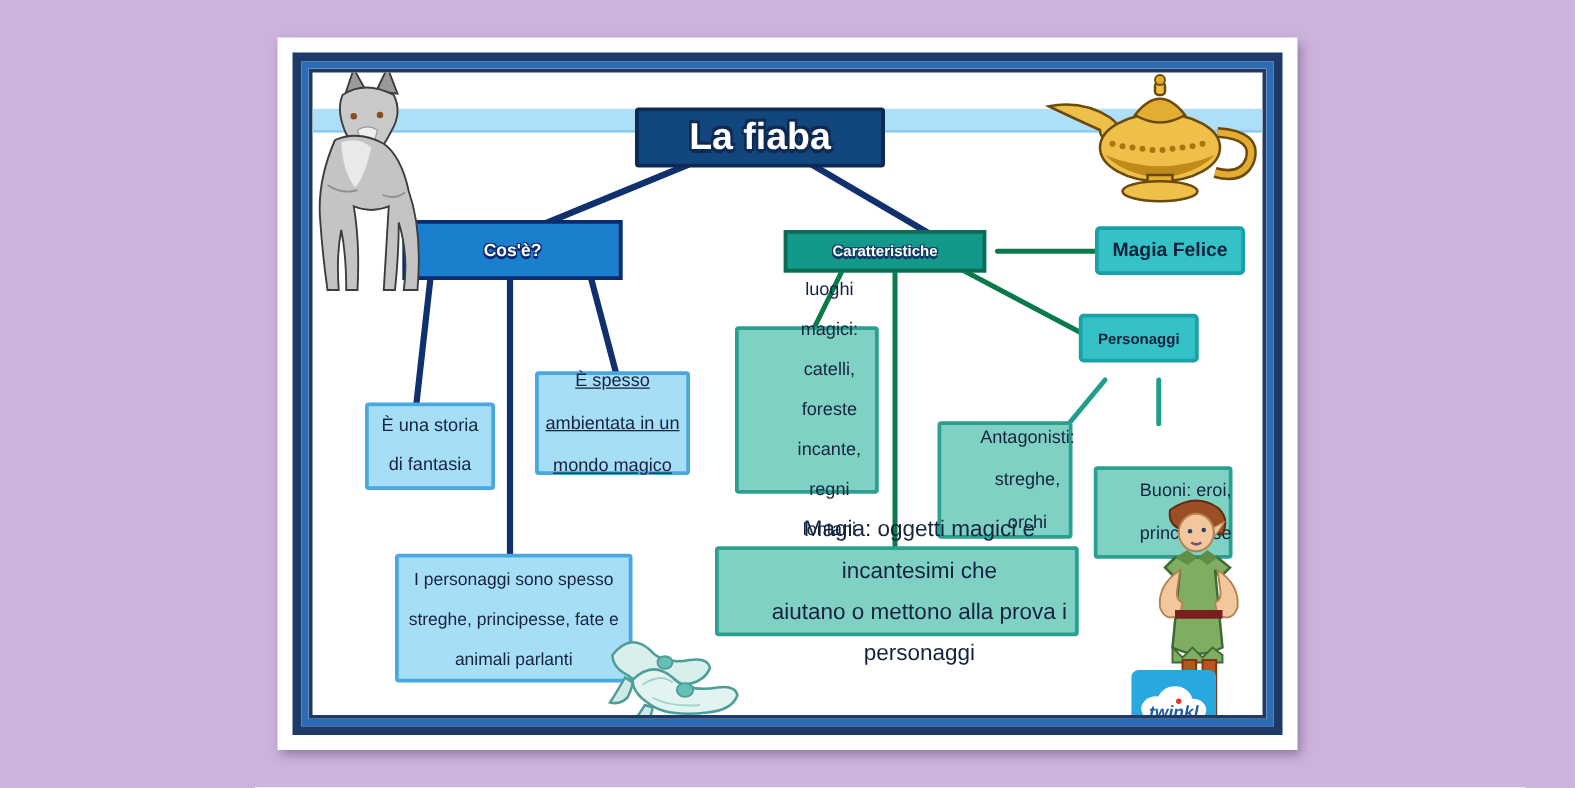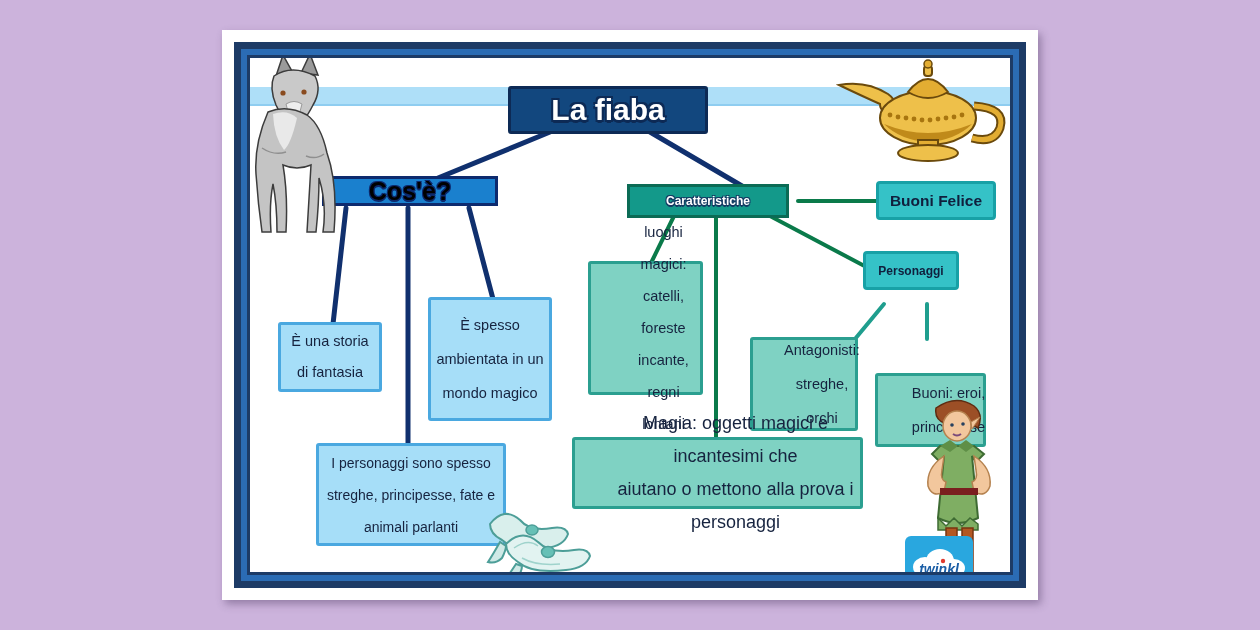--- a/index.html
+++ b/index.html
@@ -28,43 +28,43 @@
     position:absolute; z-index:2; display:flex; align-items:center; justify-content:center;
     text-align:center; white-space:pre-line; color:#16233f;
   }
   .hdr-title {
     left:258px; top:28px; width:200px; height:48px;
     background:#12477e; border:3px solid #0d2a55; border-radius:3px;
     color:#fff; font-weight:bold; font-size:30px;
     text-shadow:-2px -2px 0 #0d2a55, 2px -2px 0 #0d2a55, -2px 2px 0 #0d2a55, 2px 2px 0 #0d2a55, 0 3px 0 #0d2a55;
   }
   .hdr-blue {
-    left:72px; top:118px; width:176px; height:30px;
+    left:72px; top:118px; width:176px; height:48px;
     background:#1a80ce; border:3px solid #0d2a6e;
-    color:#000000; font-weight:bold; font-size:25px;
+    color:#ffffff; font-weight:bold; font-size:14px;
     text-shadow:-1px -1px 0 #0d2a6e, 1px -1px 0 #0d2a6e, -1px 1px 0 #0d2a6e, 1px 1px 0 #0d2a6e, 0 2px 0 #0d2a6e;
   }
   .hdr-teal {
     left:377px; top:126px; width:162px; height:34px;
     background:#13998a; border:3px solid #0b6b55;
     color:#fff; font-weight:bold; font-size:12px;
     text-shadow:-1px -1px 0 #143a63, 1px -1px 0 #143a63, -1px 1px 0 #143a63, 1px 1px 0 #143a63, 0 2px 0 #143a63;
   }
   .box-turq {
     background:#35c2c7; border:3px solid #18a1a6; border-radius:4px;
     font-weight:bold; font-size:15.5px; color:#101f3d;
   }
   .finale { left:626px; top:123px; width:120px; height:39px; }
   .personaggi { left:613px; top:193px; width:96px; height:39px; font-size:12px; }
   .box-lblue {
     background:#a6def8; border:3px solid #4aa8e0; border-radius:3px;
     font-size:14.5px; line-height:31px;
   }
-  .storia { left:28px; top:264px; width:104px; height:70px; }
-  .spesso { left:178px; top:239px; width:124px; height:124px; line-height:34px; }
+  .storia { left:42px; top:264px; width:104px; height:70px; }
+  .spesso { left:178px; top:239px; width:124px; height:83px; line-height:34px;text-decoration:underline; }
   .pers-fiaba { left:66px; top:385px; width:190px; height:103px; line-height:32px; font-size:14px;text-align:center; }
   .box-lteal {
     background:#7fd2c3; border:3px solid #2b9f90; border-radius:3px;
     font-size:14.5px; line-height:32px;padding-left:36px;
   }
   .luoghi { left:338px; top:203px; width:115px; height:134px; }
   .antagonisti { left:500px; top:279px; width:108px; height:94px; line-height:34px; }
   .buoni { left:625px; top:279px; width:111px; height:74px; line-height:34px;margin-top:36px; }
   .magia { left:322px; top:379px; width:291px; height:72px; font-size:18px; line-height:33px; }
 
@@ -96,21 +96,21 @@
             <line x1="424" y1="158" x2="401" y2="205" stroke="#0a7a4a" stroke-width="4" stroke-linecap="round"></line>
             <line x1="466" y1="158" x2="466" y2="381" stroke="#0a7a4a" stroke-width="4" stroke-linecap="round"></line>
             <line x1="520" y1="158" x2="622" y2="212" stroke="#0a7a4a" stroke-width="4" stroke-linecap="round"></line>
             <line x1="634" y1="246" x2="605" y2="281" stroke="#1f9e8e" stroke-width="4" stroke-linecap="round"></line>
             <line x1="677" y1="246" x2="677" y2="281" stroke="#1f9e8e" stroke-width="4" stroke-linecap="round"></line>
           </svg>
 
           <div class="node hdr-title">La fiaba</div>
           <div class="node hdr-blue">Cos'è?</div>
           <div class="node hdr-teal">Caratteristiche</div>
-          <div class="node box-turq finale">Buoni Felice</div>
+          <div class="node box-turq finale">Magia Felice</div>
           <div class="node box-turq personaggi">Personaggi</div>
           <div class="node box-lblue storia">È una storia
 di fantasia</div>
           <div class="node box-lblue spesso">È spesso
 ambientata in un
 mondo magico</div>
           <div class="node box-lblue pers-fiaba">I personaggi sono spesso
 streghe, principesse, fate e
 animali parlanti</div>
           <div class="node box-lteal luoghi">luoghi magici:

